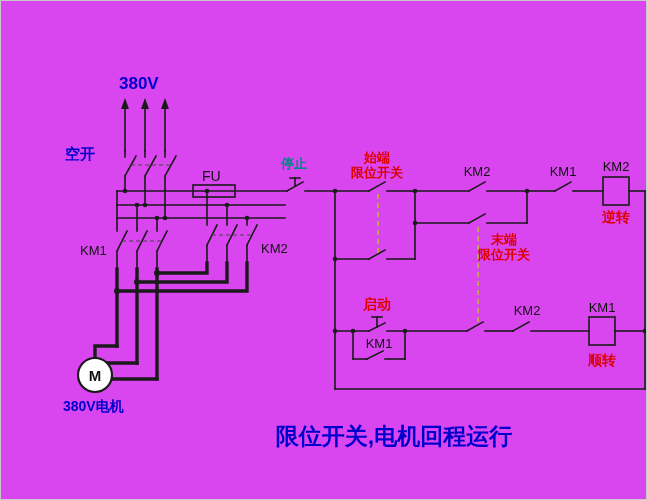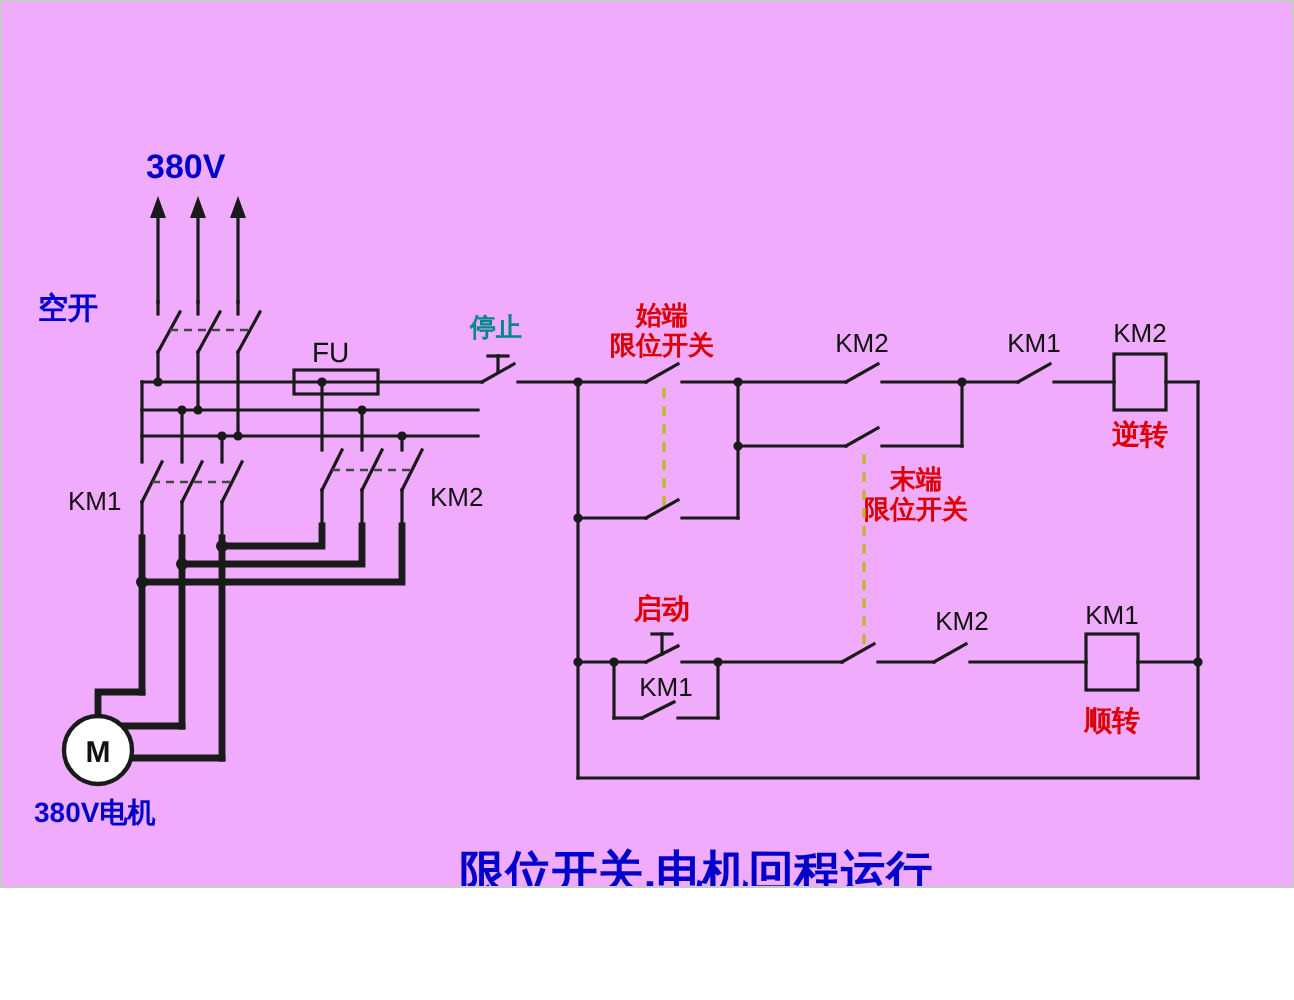--- a/index.html
+++ b/index.html
@@ -1,18 +1,18 @@
 <!DOCTYPE html>
 <html><head>
 <meta charset="utf-8">
 <style>
   html,body{margin:0;padding:0;background:#fff;}
-  #stage{position:relative;width:647px;height:444px;background:#f0abfc;
+  #stage{position:relative;width:647px;height:500px;background:#d946ef;
          border:1px solid #c9c9c9;box-sizing:border-box;overflow:hidden;
-         font-family:"Liberation Sans",sans-serif;}
+         font-family:"Liberation Sans",sans-serif;padding-left:46px;}
   svg{display:block;}
   svg text{font-family:"Liberation Sans","DejaVu Sans",sans-serif;}
   .w   {stroke:#1a1a1a;stroke-width:1.6;fill:none;stroke-linecap:square;}
   .wt  {stroke:#1a1a1a;stroke-width:3.4;fill:none;stroke-linecap:square;}
   .dash{stroke:#444;stroke-width:1.2;fill:none;stroke-dasharray:4 3;}
   .ydash{stroke:#b9b926;stroke-width:1.6;fill:none;stroke-dasharray:5 4;}
   .dot {fill:#1a1a1a;}
   .ah  {fill:#1a1a1a;}
   .t-blue{fill:#0000cc;font-weight:bold;}
   .t-red {fill:#dd0000;font-weight:bold;}

